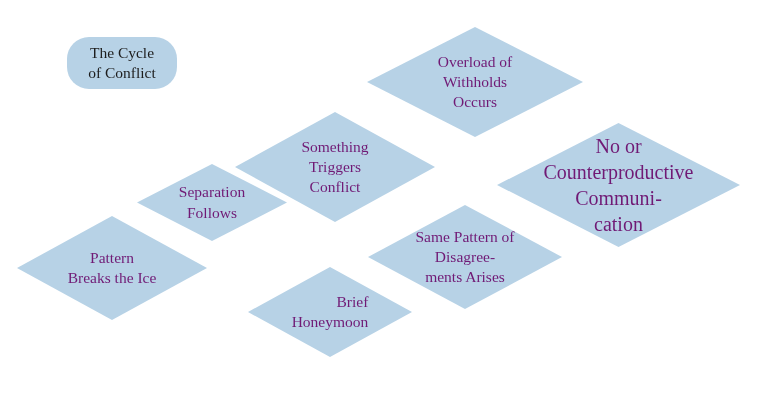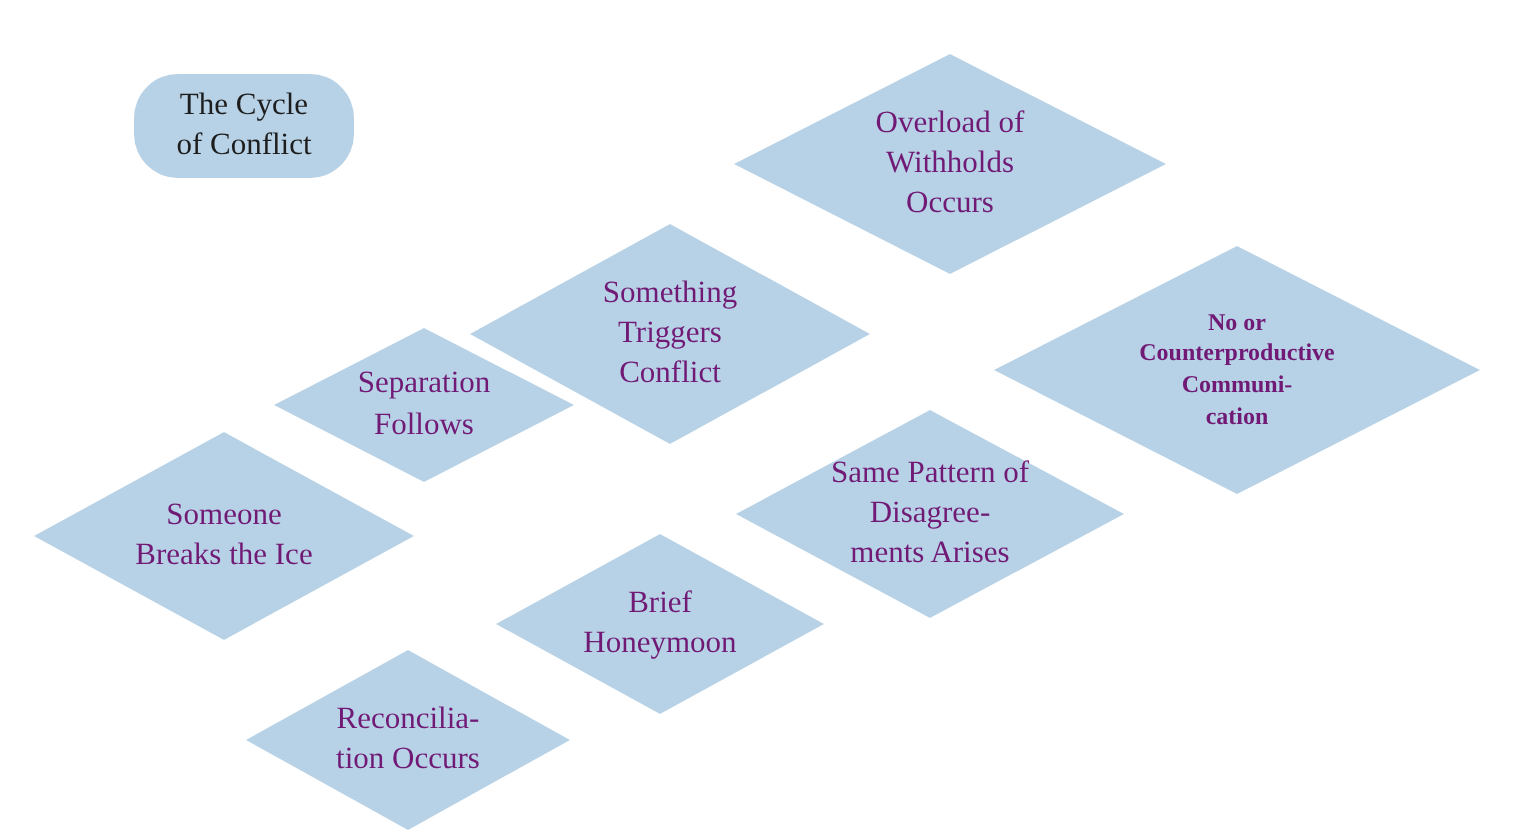--- a/index.html
+++ b/index.html
@@ -71,57 +71,52 @@
 
   <div class="node" style="left:367px; top:27px; width:216px; height:110px;">
     <div class="shape"></div>
     <div class="label" style="font-size:15.5px;">Overload of
 Withholds
 Occurs</div>
   </div>
 
   <div class="node" style="left:497px; top:123px; width:243px; height:124px;">
     <div class="shape"></div>
-    <div class="label" style="font-size:12px;font-weight:bold;">No or
+    <div class="label" style="font-size:20px;">No or
 Counterproductive
 Communi-
 cation</div>
   </div>
 
   <div class="node" style="left:235px; top:112px; width:200px; height:110px;">
     <div class="shape"></div>
     <div class="label" style="font-size:15.5px;">Something
 Triggers
 Conflict</div>
   </div>
 
   <div class="node" style="left:137px; top:164px; width:150px; height:77px;">
     <div class="shape"></div>
     <div class="label" style="font-size:15.5px;font-family:Liberation Serif, serif;">Separation
 Follows</div>
   </div>
 
   <div class="node" style="left:17px; top:216px; width:190px; height:104px;">
     <div class="shape"></div>
-    <div class="label" style="font-size:15.5px;">Someone
+    <div class="label" style="font-size:15.5px;">Pattern
 Breaks the Ice</div>
   </div>
 
   <div class="node" style="left:368px; top:205px; width:194px; height:104px;font-family:Liberation Serif, serif;">
     <div class="shape"></div>
     <div class="label" style="font-size:15.5px;">Same Pattern of
 Disagree-
 ments Arises</div>
   </div>
 
   <div class="node" style="left:248px; top:267px; width:164px; height:90px;">
     <div class="shape"></div>
-    <div class="label" style="font-size:15.5px;">Brief
+    <div class="label" style="font-size:15.5px;text-align:right;">Brief
 Honeymoon</div>
   </div>
 
-  <div class="node" style="left:123px; top:325px; width:162px; height:90px;">
-    <div class="shape"></div>
-    <div class="label" style="font-size:15.5px;">Reconcilia-
-tion Occurs</div>
-  </div>
 
 </div>
 
 </body></html>

